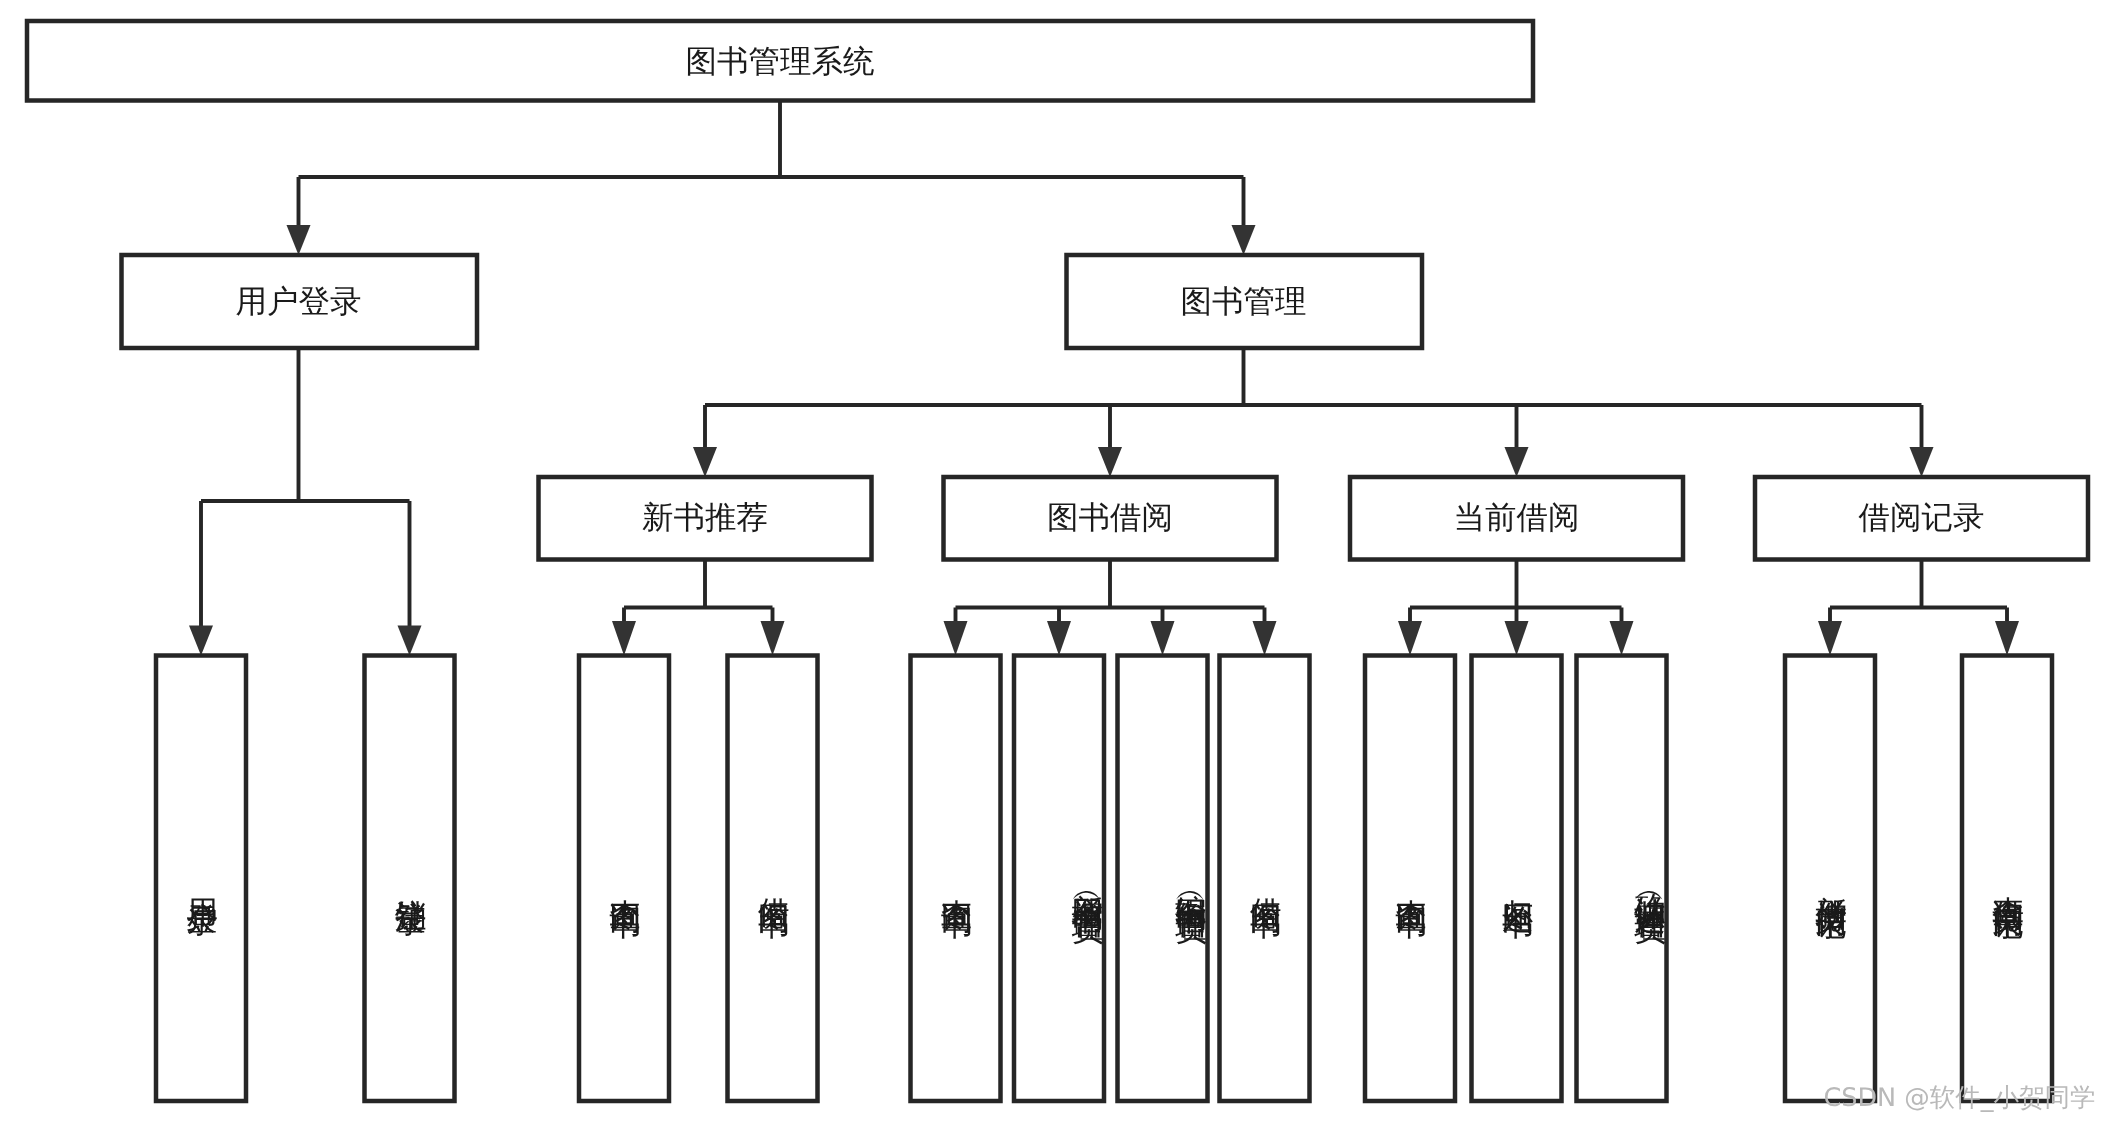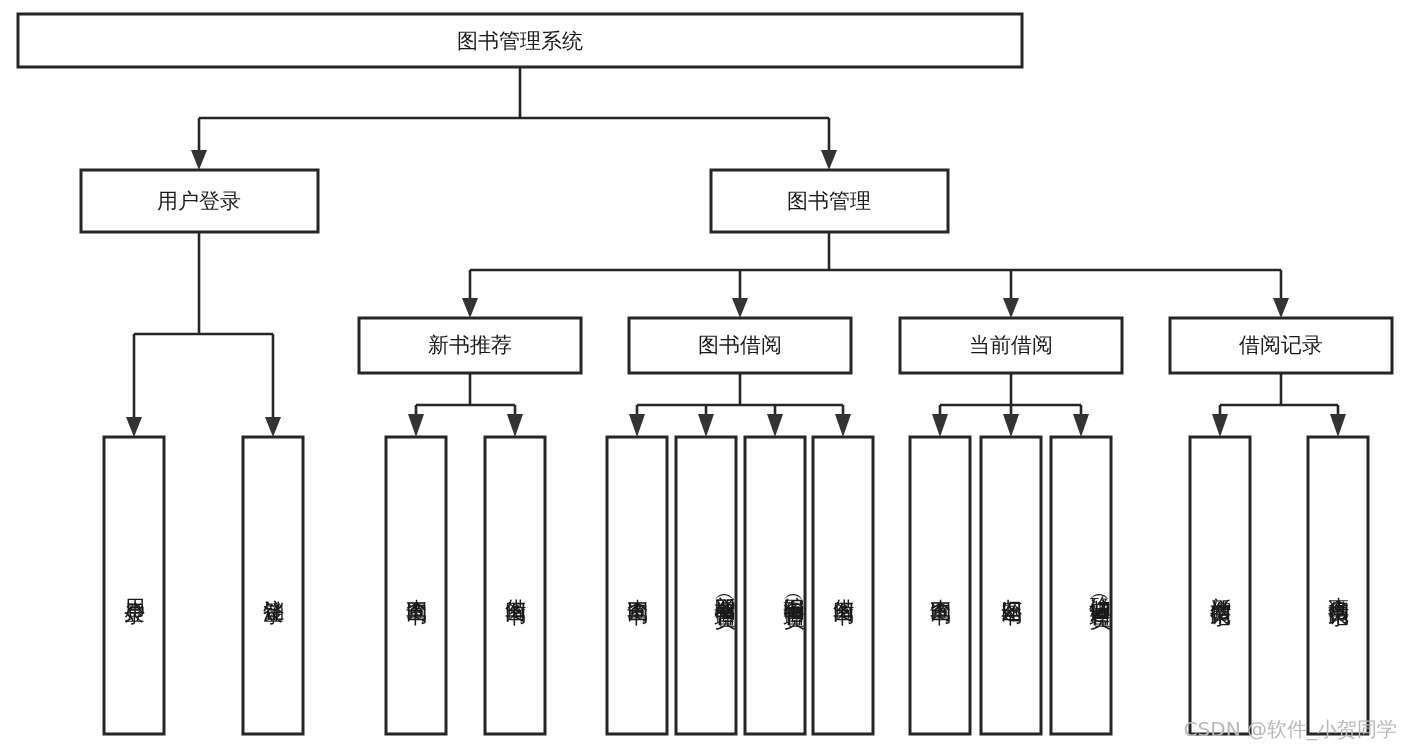--- a/index.html
+++ b/index.html
@@ -65,21 +65,21 @@
     pointer-events: none;
   }
   .vlabel.center {
     align-items: center;
   }
   .watermark {
     position: absolute;
     right: 8px;
     bottom: 4px;
     font-family: "DejaVu Sans", "Liberation Sans", sans-serif;
-    font-size: 20px;
+    font-size: 17px;
     color: #b9b9b9;
     white-space: nowrap;
     pointer-events: none;
   }
 </style>
 </head>
 <body>
 
 <div id="diagram-root">
 

